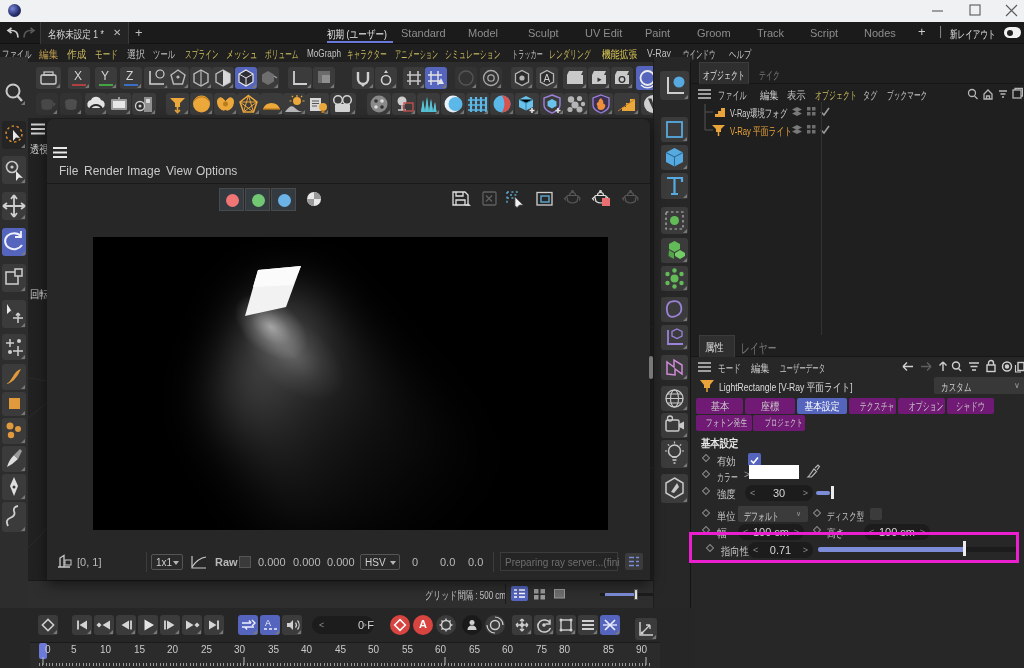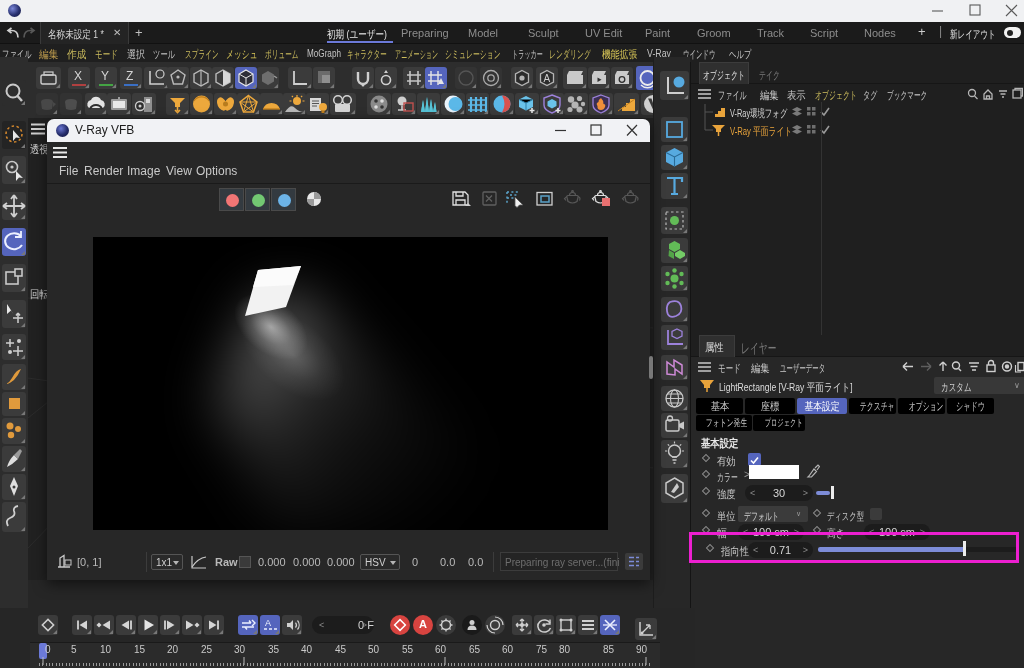--- a/index.html
+++ b/index.html
@@ -24,21 +24,21 @@
 
 #am{left:690px;top:335px;width:334px;height:333px;background:#272727;border-left:1px solid #141414}
 
 #timeline{left:0px;top:608px;width:695px;height:60px;background:#262626}
 
 #vfb{left:47px;top:119px;width:603px;height:461px;background:#272727;box-shadow:0 4px 14px rgba(0,0,0,.55);border-radius:7px 7px 0 0}
 #vfbtitle{left:0;top:0;width:603px;height:23px;background:#f1f2f5;border-radius:7px 7px 0 0;color:#1c1c1c;font-size:12px}
 #vfbimg{left:46px;top:118px;width:515px;height:293px;background:#000;overflow:hidden}
 .t{position:absolute;white-space:nowrap}
 .lt{font-size:11px;color:#8d8d8d}
-.tabb{height:16px;background:#000000;color:#c9c9c9;font-size:11px;text-align:center;line-height:16px;border-radius:2px}
+.tabb{height:16px;background:#701a75;color:#c9c9c9;font-size:11px;text-align:center;line-height:16px;border-radius:2px}
 .dia{position:absolute;width:6px;height:6px;background:#2b2b2b;border:1px solid #8a8a8a;transform:rotate(45deg)}
 .lbl{font-size:11px;color:#c9c9c9}
 .nfield{height:16px;background:#1c1c1c;border-radius:8px}
 .num{position:absolute;left:0;right:0;top:2px;text-align:center;color:#d5d5d5;font-size:11px}
 .vm{font-size:12px;color:#c9c9c9}
 .j{display:inline-block;transform-origin:0 50%;white-space:nowrap}
 .j.c{transform-origin:50% 50%}
 .cbtn{top:69px;width:25px;height:23px;background:#333a40;border:1px solid #4a4a4a}
 .sb{font-size:11px;color:#b9b9b9}
 .rn{top:36px;font-size:10px;color:#c9c9c9}
@@ -64,21 +64,21 @@
   <svg class="abs" style="left:4px;top:5px" width="34" height="13" viewBox="0 0 34 13">
     <path d="M14 10.5 Q14 3.5 7.5 3.5 L4.5 3.5 M7.5 0.8 L4 3.5 L7.5 6.2" stroke="#cfcfcf" stroke-width="1.7" fill="none"></path>
     <path d="M20 10.5 Q20 3.5 26.5 3.5 L29.5 3.5 M26.5 0.8 L30 3.5 L26.5 6.2" stroke="#585858" stroke-width="1.7" fill="none"></path>
   </svg>
   <div class="abs" style="left:40px;top:0;width:89px;height:22px;background:#242424;border-left:1px solid #3a3a3a;border-right:1px solid #3a3a3a"></div>
   <span class="t" style="left:48px;top:5px;font-size:11px;color:#dadada"><span class="j" style="transform:scaleX(0.78)">名称未設定 1 *</span></span>
   <span class="t" style="left:113px;top:5px;font-size:10px;color:#bbb">✕</span>
   <span class="t" style="left:135px;top:3px;font-size:13px;color:#c0c0c0">+</span>
   <span class="t" style="left:327px;top:5px;font-size:11px;color:#e8e8e8"><span class="j" style="transform:scaleX(0.78)">初期 (ユーザー)</span></span>
   <div class="abs" style="left:327px;top:19px;width:66px;height:2px;background:#6b79d8"></div>
-  <span class="t lt" style="left:401px;top:5px">Preparing</span>
+  <span class="t lt" style="left:401px;top:5px">Standard</span>
   <span class="t lt" style="left:468px;top:5px">Model</span>
   <span class="t lt" style="left:528px;top:5px">Sculpt</span>
   <span class="t lt" style="left:585px;top:5px">UV Edit</span>
   <span class="t lt" style="left:645px;top:5px">Paint</span>
   <span class="t lt" style="left:697px;top:5px">Groom</span>
   <span class="t lt" style="left:757px;top:5px">Track</span>
   <span class="t lt" style="left:810px;top:5px">Script</span>
   <span class="t lt" style="left:864px;top:5px">Nodes</span>
   <span class="t" style="left:918px;top:2px;font-size:13px;color:#ccc">+</span>
   <span class="t" style="left:939px;top:2px;font-size:12px;color:#888">|</span>
@@ -388,20 +388,39 @@
           <line x1="20" y1="462" x2="320" y2="150"></line>
           <line x1="0" y1="180" x2="625" y2="210"></line>
           <line x1="0" y1="260" x2="625" y2="350"></line>
         </g>
       </svg>
   <svg class="abs" style="left:2px;top:4px" width="20" height="14" viewBox="0 0 20 14">
         <path d="M1 2.5 L15 2.5 M1 7 L15 7 M1 11.5 L15 11.5" stroke="#cfcfcf" stroke-width="2"></path>
       </svg>
   <span class="t" style="left:2px;top:24px;font-size:11px;color:#cfcfcf"><span class="j" style="transform:scaleX(0.85)">透視</span></span>
   <span class="t" style="left:2px;top:169px;font-size:11px;color:#cfcfcf"><span class="j" style="transform:scaleX(0.85)">回転</span></span>
+</div>
+<div class="abs" id="vpbar">
+  <span class="t" style="left:397px;top:7px;font-size:11px;color:#c9c9c9"><span class="j" style="transform:scaleX(0.72)">グリッド間隔 : 500 cm</span></span>
+  <div class="abs" style="left:477px;top:3px;width:1px;height:20px;background:#1c1c1c"></div>
+      <div class="abs hl" style="left:483px;top:5px;width:17px;height:15px;border-radius:2px"><svg width="17" height="15">
+          <path d="M3 4 L6 4 M8 4 L14 4 M3 7.5 L6 7.5 M8 7.5 L14 7.5 M3 11 L6 11 M8 11 L14 11" stroke="#fff" stroke-width="1.4"></path>
+        </svg></div>
+  <div class="abs" style="left:503px;top:5px;width:17px;height:15px"><svg width="17" height="15">
+          <rect x="3" y="3" width="4.5" height="4.5" fill="#9a9a9a"></rect>
+          <rect x="9.5" y="3" width="4.5" height="4.5" fill="#9a9a9a"></rect>
+          <rect x="3" y="9" width="4.5" height="4.5" fill="#9a9a9a"></rect>
+          <rect x="9.5" y="9" width="4.5" height="4.5" fill="#9a9a9a"></rect>
+        </svg></div>
+  <div class="abs" style="left:523px;top:5px;width:17px;height:15px"><svg width="17" height="15">
+          <rect x="3.5" y="3.5" width="10" height="8.5" fill="#6e6e6e" stroke="#9a9a9a"></rect>
+        </svg></div>
+  <div class="abs" style="left:572px;top:12px;width:62px;height:3px;background:#1c1c1c"></div>
+  <div class="abs" style="left:577px;top:12px;width:30px;height:3px;background:#7d8cd8"></div>
+  <div class="abs" style="left:606px;top:8px;width:4px;height:11px;background:#e8e8e8;border:1px solid #555"></div>
 </div>
 
 <div class="abs" id="rightstrip"></div>
 <div class="abs" style="left:649px;top:356px;width:4px;height:23px;background:#787878;border-radius:2px;z-index:30"></div>
 <div class="ib" style="left:660px;top:71px;width:29px;height:29px"><svg width="29" height="29">
         <path d="M8 6 L8 22 L24 22" stroke="#cfcfcf" stroke-width="2" fill="none"></path>
         <circle cx="19" cy="11" r="5.5" fill="#57aae0"></circle>
       </svg></div>
 <div class="ib" style="left:661px;top:117px;width:27px;height:25px"><svg width="27" height="25">
         <rect x="6" y="5" width="15" height="15" fill="none" stroke="#57aae0" stroke-width="1.8"></rect>
@@ -750,31 +769,20 @@
           <line x1="205" y1="0" x2="205" y2="8"></line>
           <line x1="406" y1="0" x2="406" y2="8"></line>
           <line x1="607" y1="0" x2="607" y2="8"></line>
         </g>
       </svg>
   <div class="abs" style="left:39px;top:55px;width:612px;height:3px;background:repeating-linear-gradient(90deg,#9a9a9a 0 1px,transparent 1px 3.35px)"></div>
 
 </div>
 
 <div class="abs" id="vfb">
-  <div class="abs" id="vfbtitle">
-    <span class="abs" style="left:9px;top:5px;width:13px;height:13px;border-radius:50%;background:radial-gradient(circle at 38% 35%,#6a76d0 0%,#232b68 55%,#0e1034 100%)"></span>
-    <span class="t" style="left:28px;top:4px">V-Ray VFB</span>
-    <svg class="abs" style="left:500px;top:0" width="100" height="23" viewBox="0 0 100 23">
-      <g stroke="#333" stroke-width="1.2" fill="none">
-       <line x1="8" y1="11.5" x2="19" y2="11.5"></line>
-       <rect x="44" y="6" width="10" height="10"></rect>
-       <path d="M80 6 L90 16.5 M90 6 L80 16.5"></path>
-      </g>
-        </svg>
-  </div>
   <svg class="abs" style="left:5px;top:27px" width="16" height="13" viewBox="0 0 16 13">
         <path d="M1 2 L15 2 M1 6.5 L15 6.5 M1 11 L15 11" stroke="#e8e8e8" stroke-width="2.2"></path>
       </svg>
   <span class="t vm" style="left:12px;top:45px">File</span>
   <span class="t vm" style="left:37px;top:45px">Render</span>
   <span class="t vm" style="left:80px;top:45px">Image</span>
   <span class="t vm" style="left:119px;top:45px">View</span>
   <span class="t vm" style="left:149px;top:45px">Options</span>
   <div class="abs" style="left:0px;top:64px;width:603px;height:1px;background:#1a1a1a"></div>
   <div class="abs cbtn" style="left:172px">

